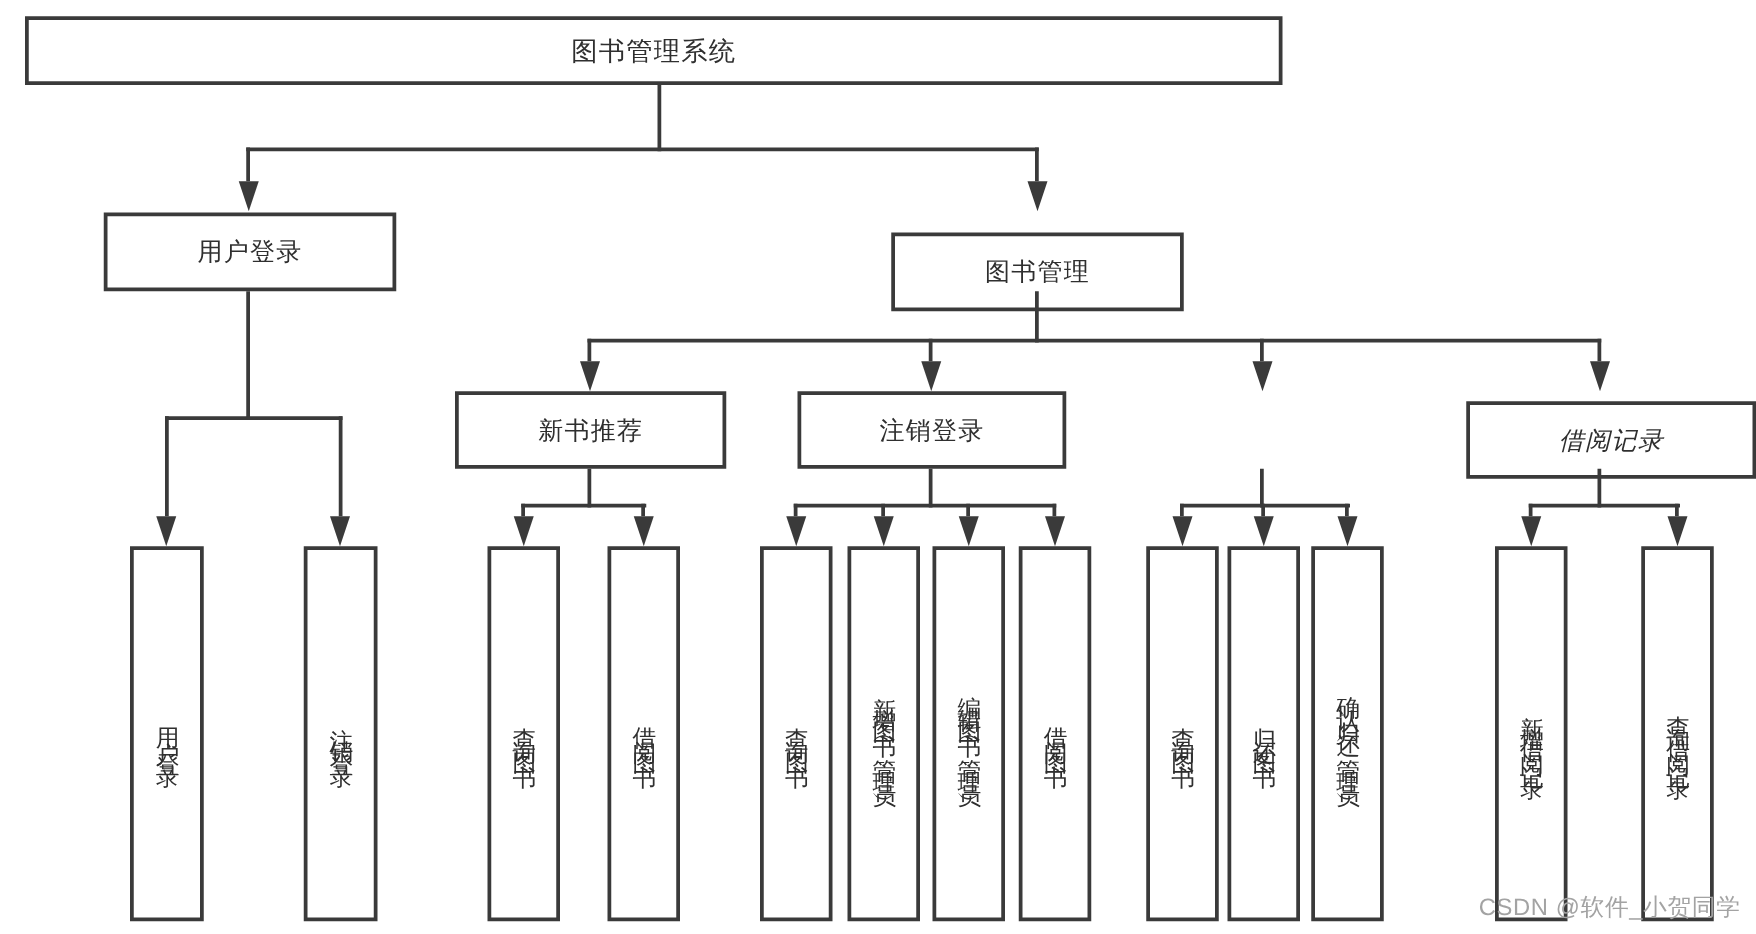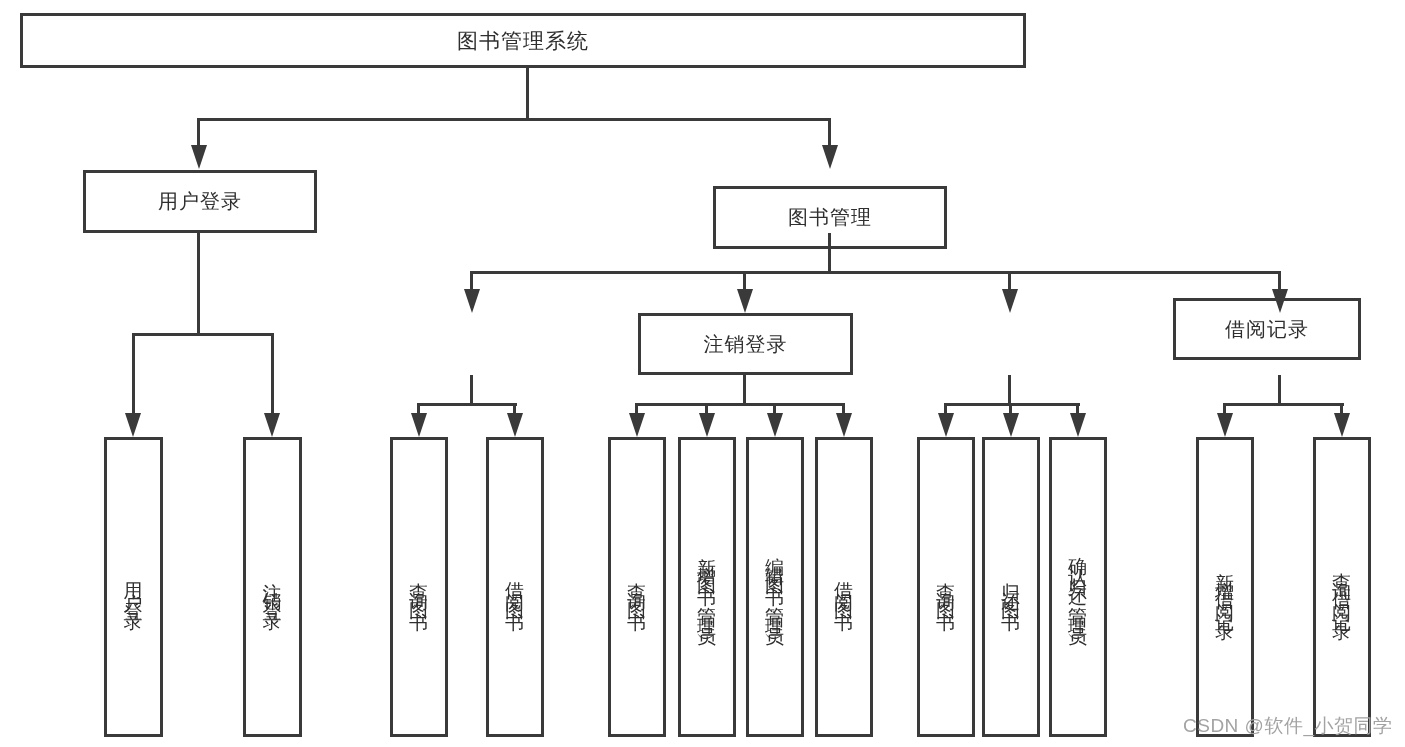--- a/index.html
+++ b/index.html
@@ -63,22 +63,23 @@
 </head>
 <body>
 
 <div class="canvas">
 
   <div class="box root" style="left:20px;top:13px;width:1006px;height:55px;">图书管理系统</div>
 
   <div class="box" style="left:83px;top:170px;width:234px;height:63px;">用户登录</div>
   <div class="box" style="left:713px;top:170px;width:234px;height:63px;margin-top:16px;">图书管理</div>
 
+  <div class="box" style="left:364px;top:313px;width:217px;height:62px;">新书推荐</div>
   <div class="box" style="left:638px;top:313px;width:215px;height:62px;">注销登录</div>
-  <div class="box" style="left:1173px;top:298px;width:188px;height:62px;">借阅记录</div>
+  <div class="box" style="left:1173px;top:321px;width:232px;height:62px;font-style:italic;">借阅记录</div>
 
   <div class="leaf" style="left:104px;width:59px;">用户登录</div>
   <div class="leaf" style="left:243px;width:59px;">注销登录</div>
 
   <div class="leaf" style="left:390px;width:58px;">查询图书</div>
   <div class="leaf" style="left:486px;width:58px;">借阅图书</div>
 
   <div class="leaf" style="left:608px;width:58px;">查询图书</div>
   <div class="leaf" style="left:678px;width:58px;">新增图书（管理员）</div>
   <div class="leaf" style="left:746px;width:58px;">编辑图书（管理员）</div>

